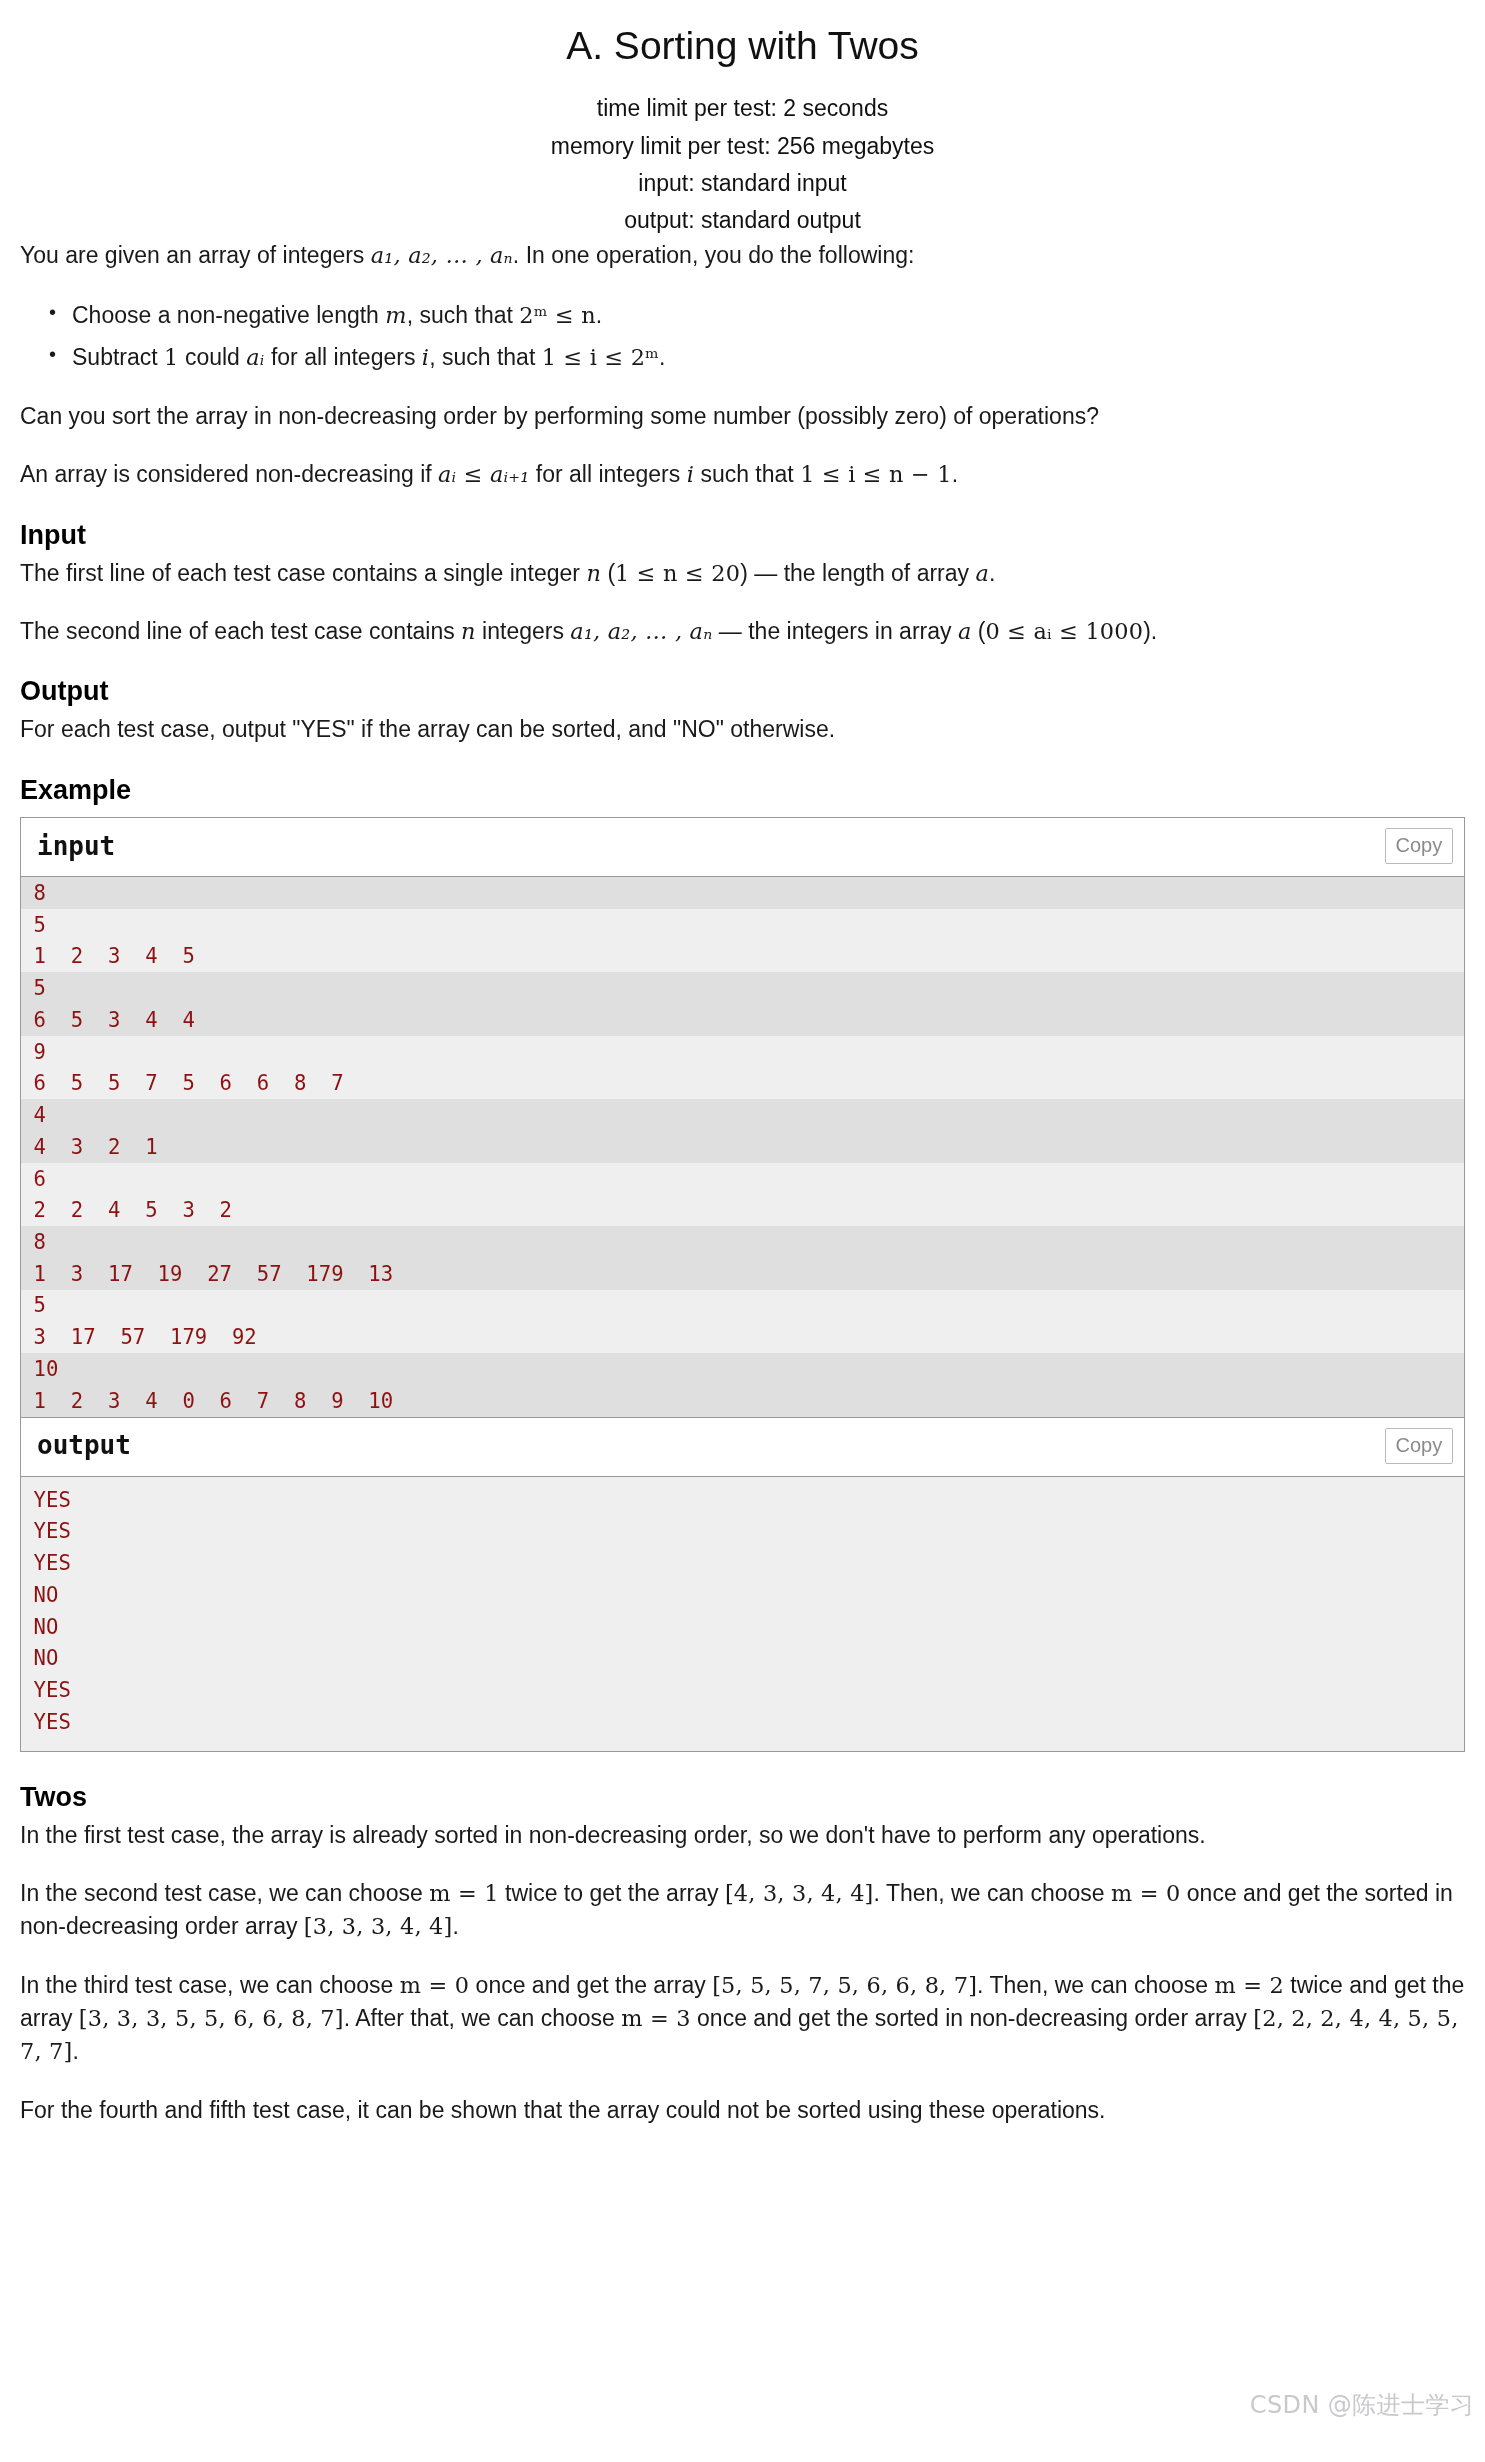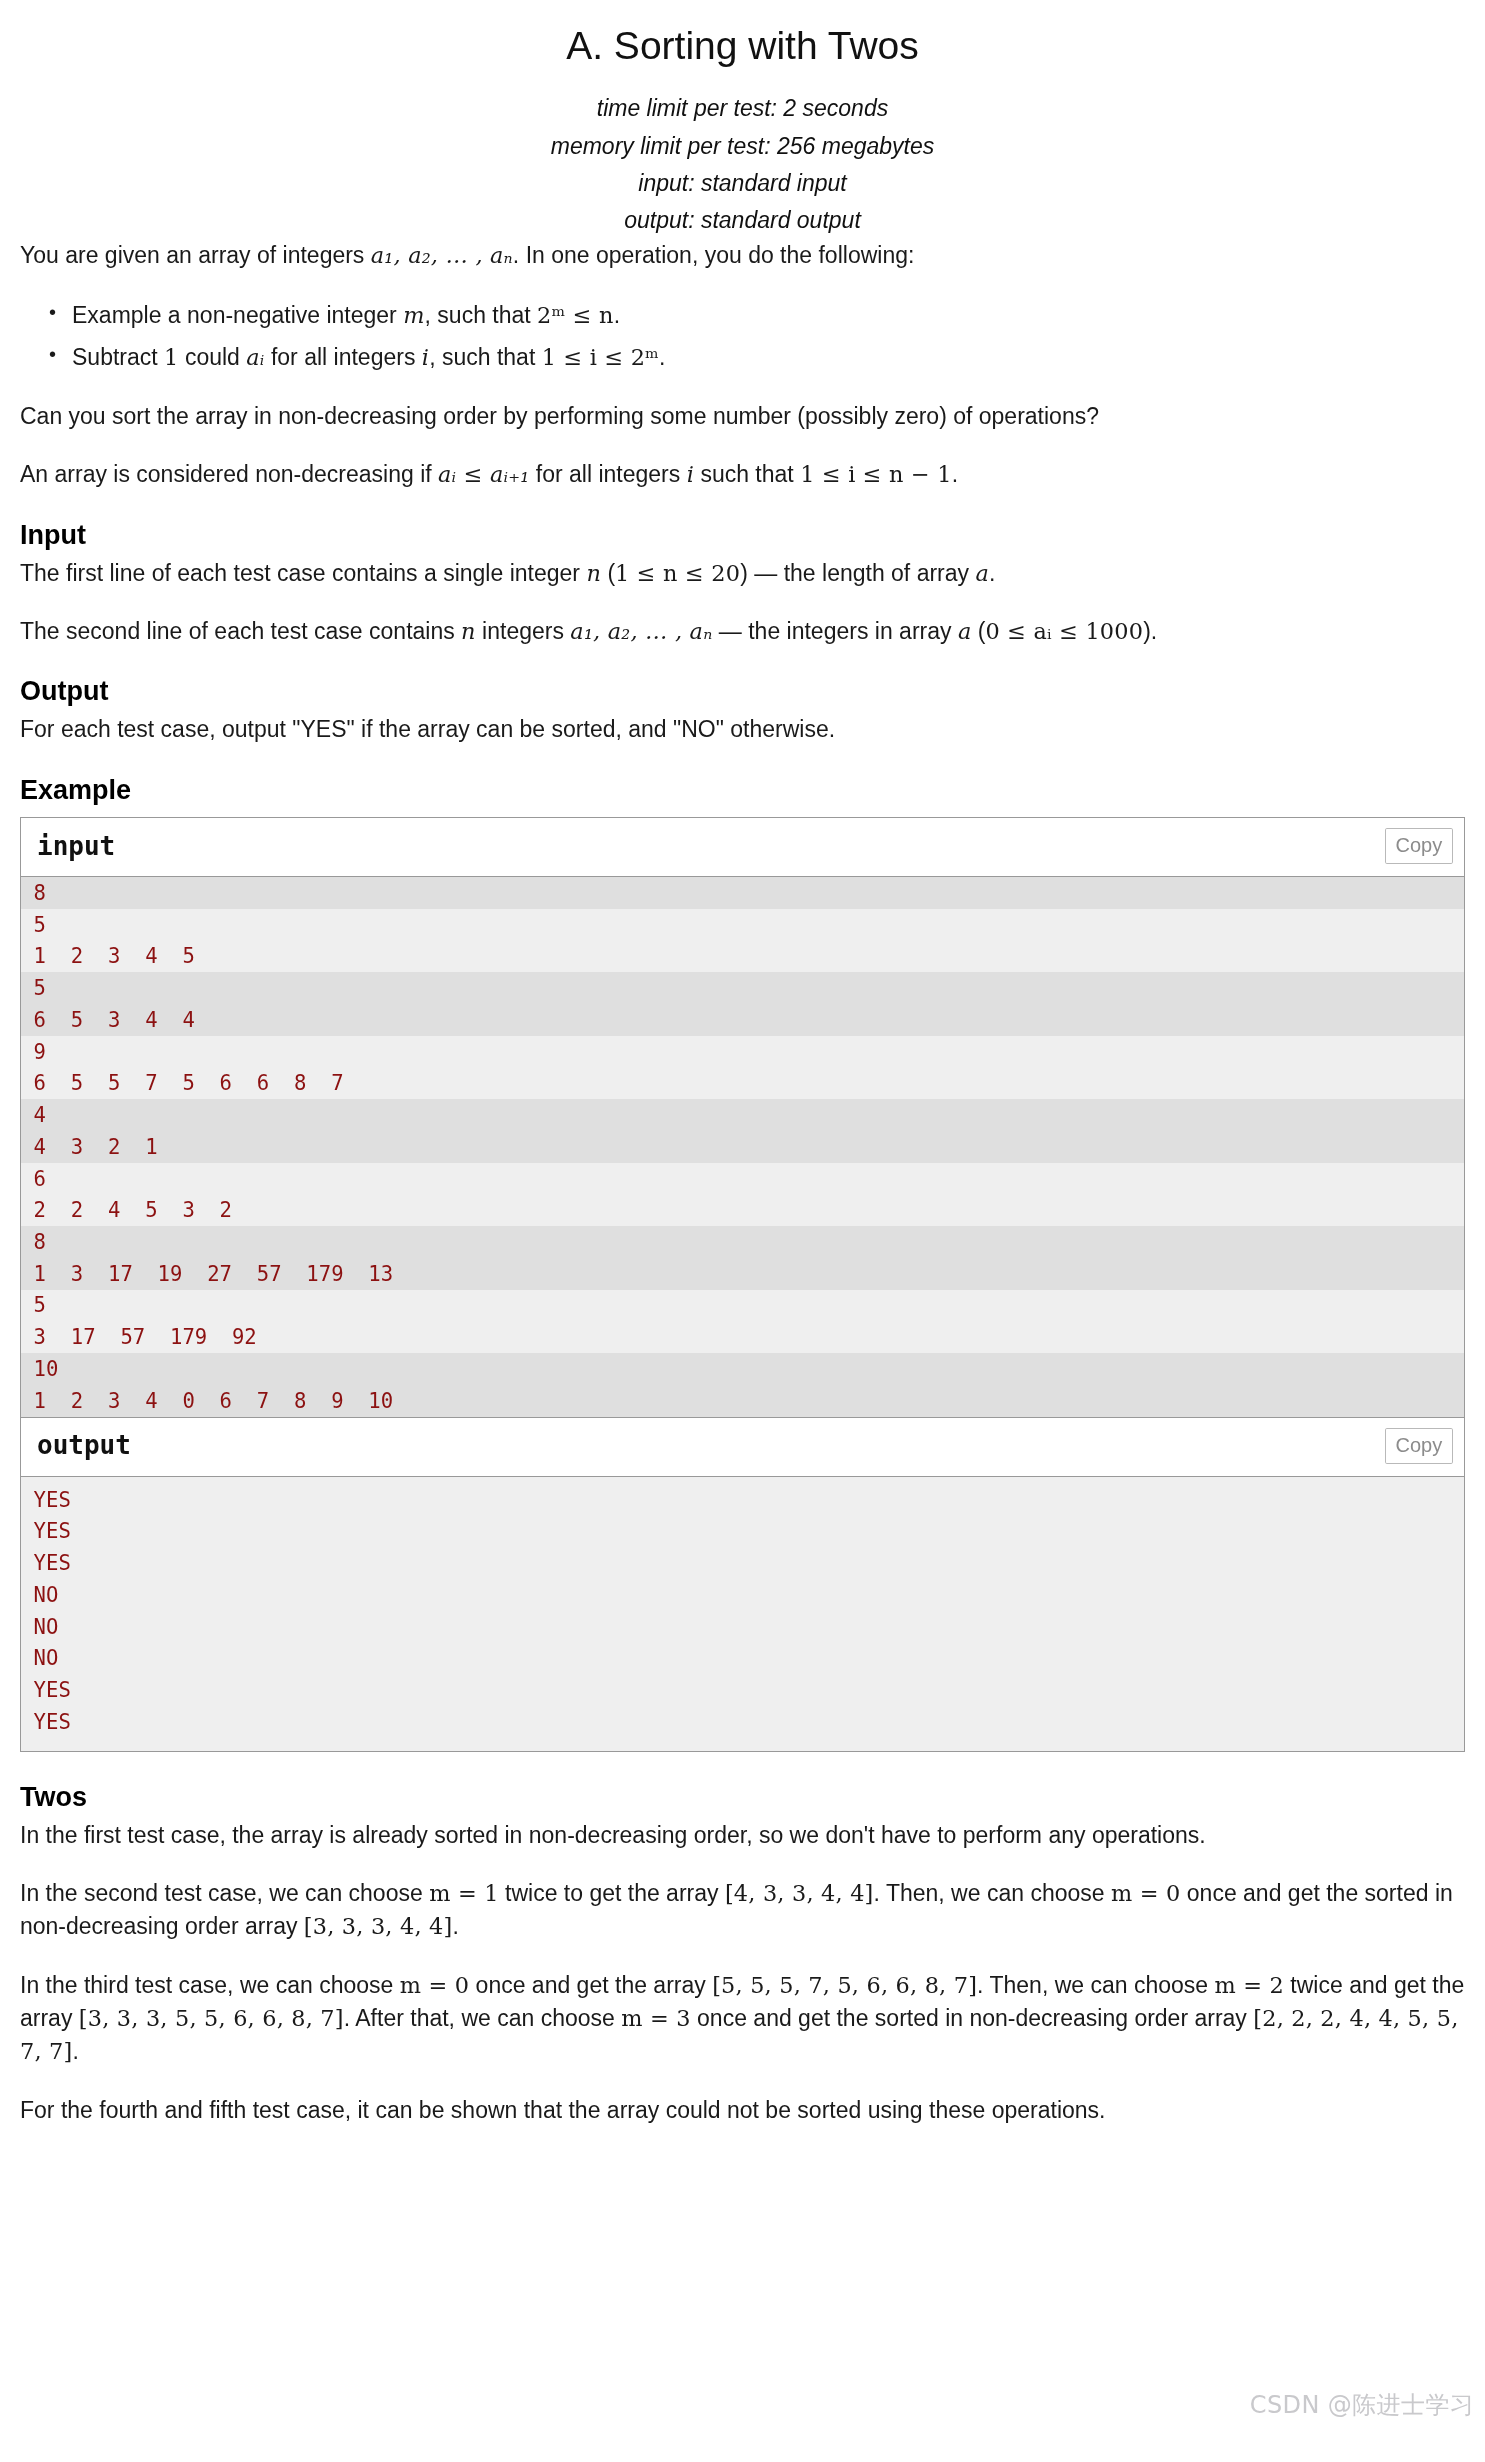--- a/index.html
+++ b/index.html
@@ -33,21 +33,20 @@
     font-weight: normal;
     line-height: 1.25;
     margin: 0 0 20px 0;
     color: #111;
   }
   .limit-line {
     font-size: 23px;
     line-height: 1.62;
     margin: 0;
     color: #111;
-    font-style: italic;
   }
 
   
   .statement {
   }
   p.para {
     font-size: 23px;
     line-height: 1.45;
     margin: 0 0 25px 0;
     color: #1a1a1a;
@@ -173,21 +172,21 @@
     <p class="limit-line">memory limit per test: 256 megabytes</p>
     <p class="limit-line">input: standard input</p>
     <p class="limit-line">output: standard output</p>
   </div>
 
   <div class="statement">
 
     <p class="para"><span>You are given an array of integers </span><span class="mth">a₁, a₂, … , aₙ</span><span>. In one operation, you do the following:</span></p>
 
     <ul class="oplist">
-      <li><span>Example a non-negative integer </span><span class="mth">m</span><span>, such that </span><span class="mth up">2ᵐ ≤ n</span><span>.</span></li>
+      <li><span>Choose a non-negative length </span><span class="mth">m</span><span>, such that </span><span class="mth up">2ᵐ ≤ n</span><span>.</span></li>
       <li><span>Subtract </span><span class="mth up">1</span><span> could </span><span class="mth">aᵢ</span><span> for all integers </span><span class="mth">i</span><span>, such that </span><span class="mth up">1 ≤ i ≤ 2ᵐ</span><span>.</span></li>
     </ul>
 
     <p class="para">Can you sort the array in non-decreasing order by performing some number (possibly zero) of operations?</p>
 
     <p class="para"><span>An array is considered non-decreasing if </span><span class="mth">aᵢ ≤ aᵢ₊₁</span><span> for all integers </span><span class="mth">i</span><span> such that </span><span class="mth up">1 ≤ i ≤ n − 1</span><span>.</span></p>
 
     <h2 class="section-title">Input</h2>
 
 

